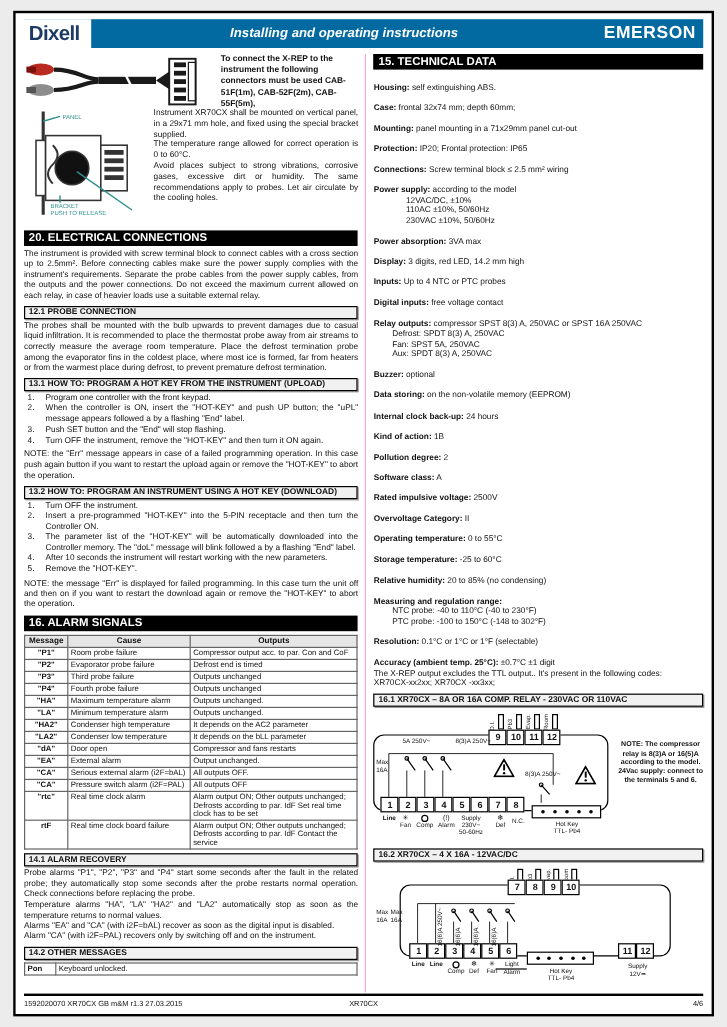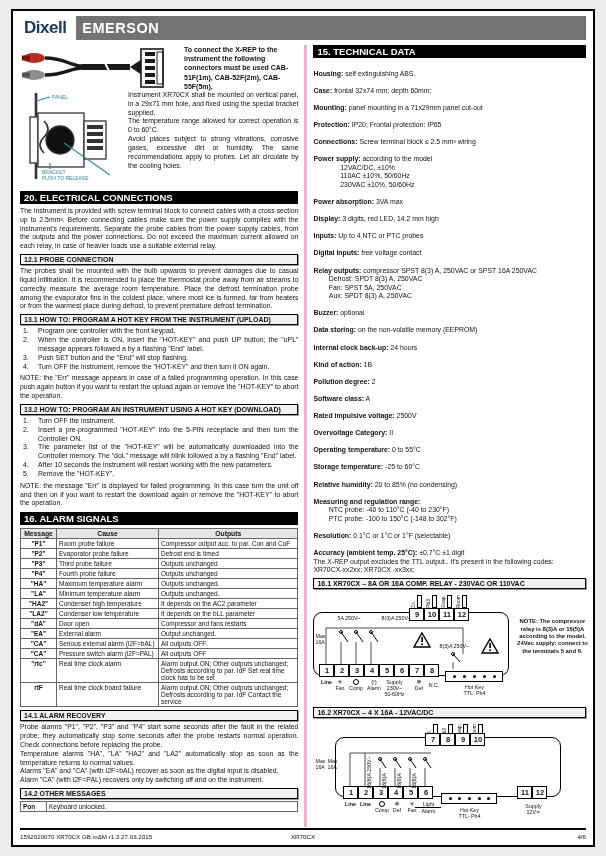--- a/index.html
+++ b/index.html
@@ -1,28 +1,28 @@
 <!DOCTYPE html>
 <html><head>
 <meta charset="utf-8">
 <style>
   * { margin:0; padding:0; box-sizing:border-box; }
   html,body { width:606px; height:856px; background:#ececec; font-family:"Liberation Sans", sans-serif; color:#111; }
   .page { position:absolute; left:11px; top:9px; width:584px; height:838px; background:#fff; border:2px solid #000; padding:5px 7px 24px 7px; overflow:hidden; }
 
   
-  .band { display:flex; align-items:stretch; background:#737373; height:24px; }
+  .band { display:flex; align-items:stretch; background:#0369a1; height:24px; }
   .brandbox { background:#fff; display:flex; align-items:center; padding:0 10px 0 4px; }
   .brand { color:#1c3a63; font-weight:bold; font-size:17px; letter-spacing:-.5px; }
   .band-title { flex:1; display:flex; align-items:center; justify-content:center; color:#fff; font-style:italic; font-weight:bold; font-size:11px; }
   .emerson { display:flex; align-items:center; padding:0 6px; color:#fff; font-weight:bold; font-size:14.5px; letter-spacing:.5px;text-align:center; }
 
   .cols { display:flex; margin-top:5px; }
   .col { width:281px; }
-  .col.right { border-left:3px solid #f9a8d4; padding-left:6px; margin-left:6px; width:284px; }
+  .col.right { border-left:1px solid #f9a8d4; padding-left:6px; margin-left:6px; width:284px; }
 
   .bar { background:#000; color:#fff; font-weight:bold; font-size:9.5px; padding:1px 4px; margin:4px 0 3px 0; }
   .sub { border:1px solid #000; background:#f1f1f1; font-weight:bold; font-size:7px; padding:1px 3px; margin:3px 0 2px 0; box-shadow:1px 1px 0 #999; }
   .p { font-size:6.9px; line-height:1.28; text-align:justify; white-space:pre-line; margin-bottom:2px; }
   .note { font-size:6.9px; line-height:1.28; text-align:justify; margin:3px 0; }
 
   .steps { margin:2px 0; }
   .step { display:flex; font-size:6.9px; line-height:1.28; }
   .step-num { width:18px; flex:none; padding-left:3px; }
   .step-text { flex:1; text-align:justify; }
@@ -74,20 +74,21 @@
 </style>
 </head>
 <body>
 
 <div class="page">
 
   <div class="band">
     <div class="brandbox">
       <span class="brand">Dixell</span>
     </div>
+    <div class="band-title">Installing and operating instructions</div>
     <div class="emerson">EMERSON</div>
   </div>
 
   <div class="cols">
 
     <div class="col left">
 
       <div class="xrep-row">
         <svg width="158" height="46" viewBox="0 0 158 46">
           <ellipse cx="14" cy="13" rx="11" ry="5" fill="#b92b20"></ellipse>

